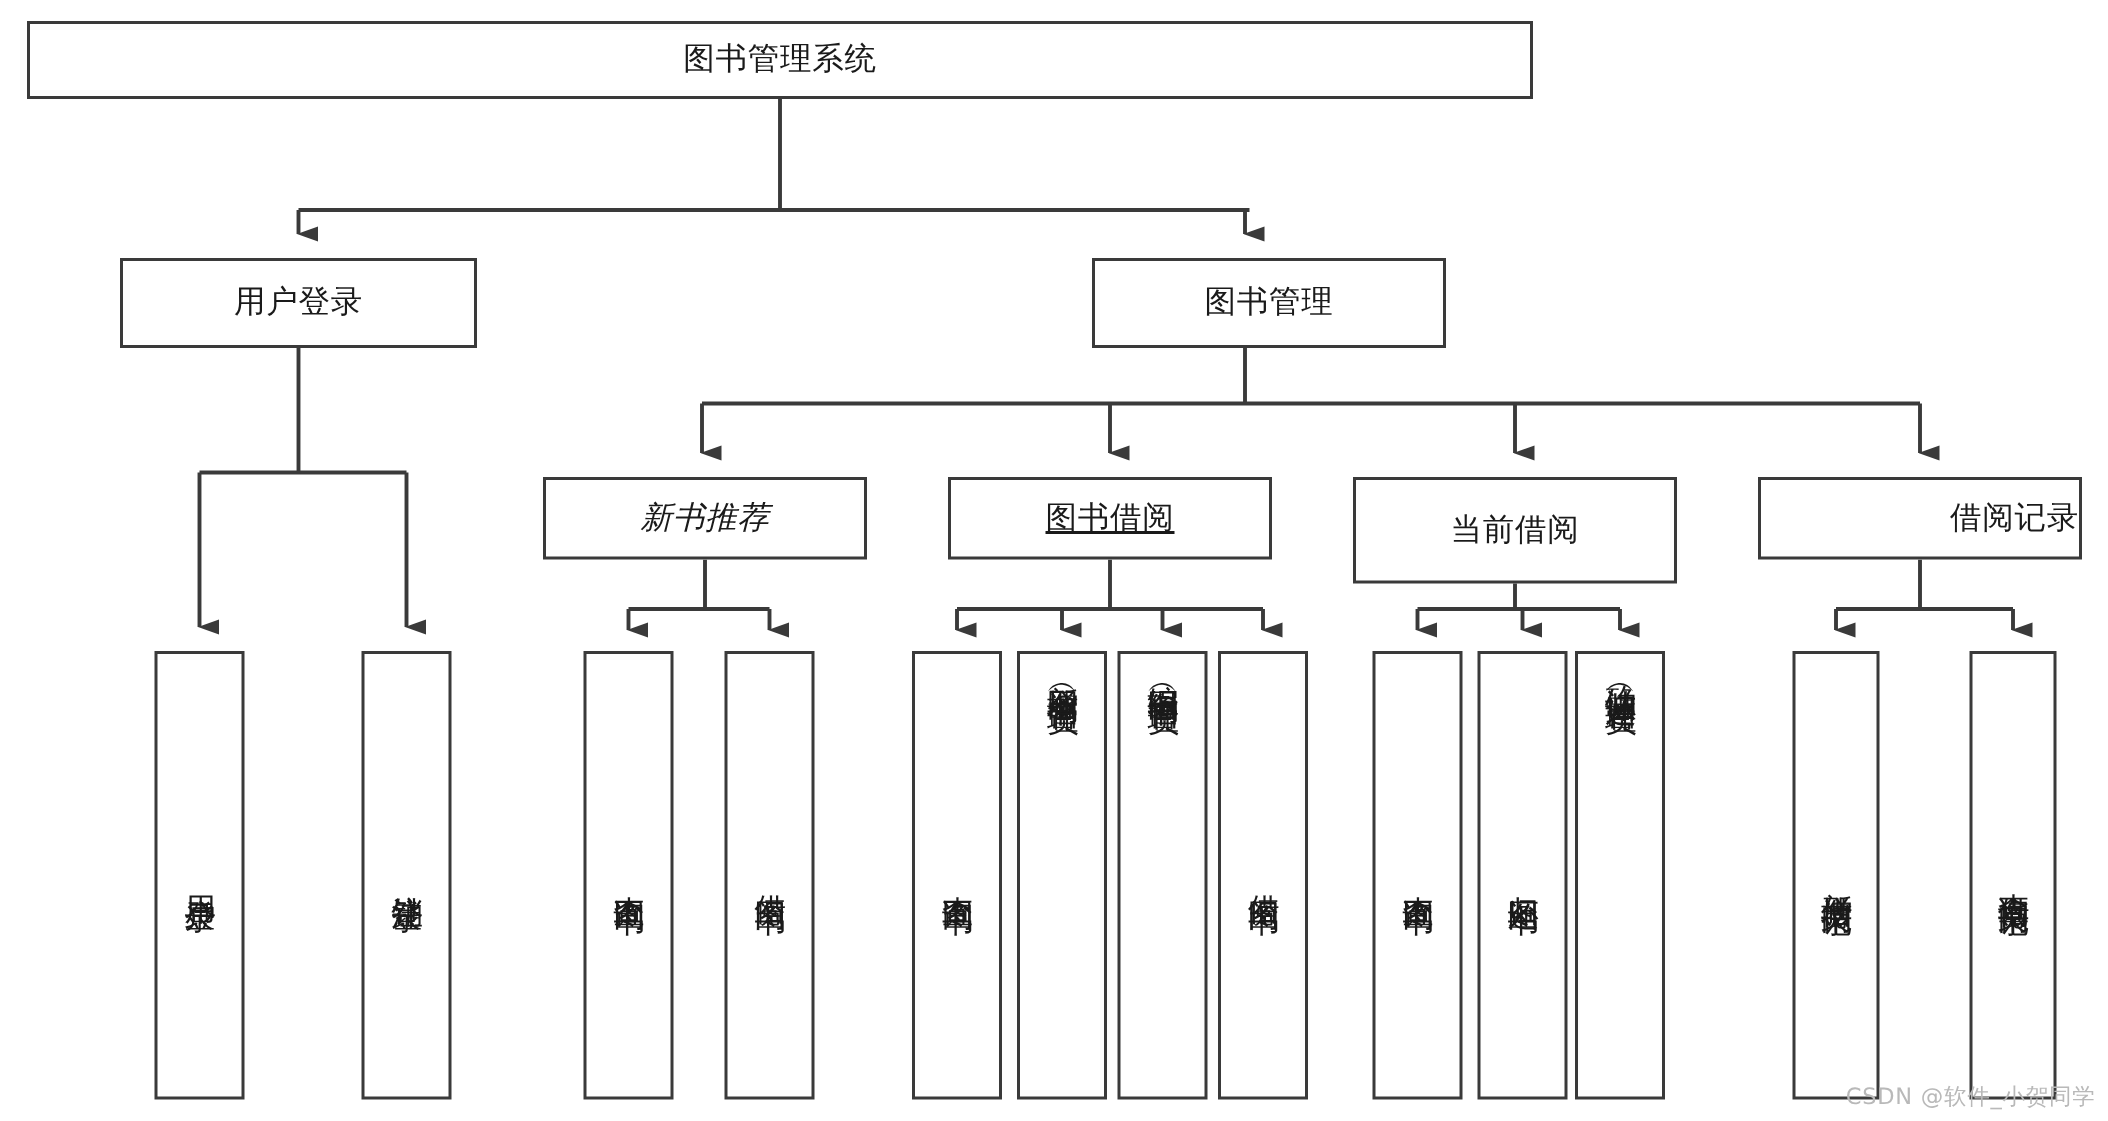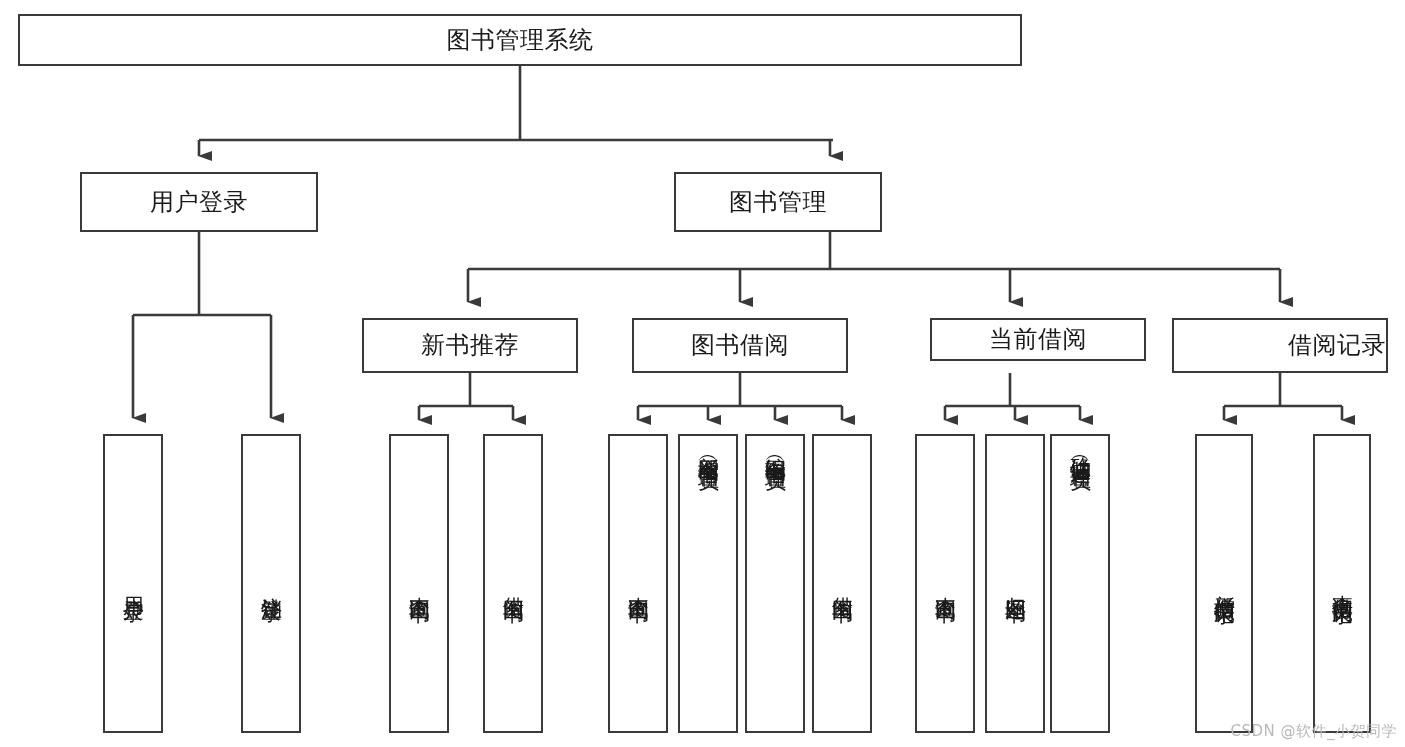--- a/index.html
+++ b/index.html
@@ -31,21 +31,21 @@
     position: absolute;
     box-sizing: border-box;
     background: #ffffff;
     border: 2px solid #3a3a3a;
     display: flex;
     align-items: center;
     justify-content: center;
     color: #1a1a1a;
   }
   .node-h .node-label {
-    font-size: 24px;
+    font-size: 21px;
     line-height: 1.1;
     letter-spacing: 0.5px;
     white-space: nowrap;
   }
   .node-v {
     align-items: flex-start;
     justify-content: center;
     padding-top: 4px;
   }
   .node-v .node-label {
@@ -138,33 +138,33 @@
   </svg>
 
   <div class="node node-h" style="left:18px; top:14px; width:1004px; height:52px;">
     <span class="node-label">图书管理系统</span>
   </div>
 
   <div class="node node-h" style="left:80px; top:172px; width:238px; height:60px;">
     <span class="node-label">用户登录</span>
   </div>
 
-  <div class="node node-h" style="left:674px; top:172px; width:208px; height:60px;">
+  <div class="node node-h" style="left:728px; top:172px; width:236px; height:60px;">
     <span class="node-label">图书管理</span>
   </div>
 
-  <div class="node node-h" style="left:362px; top:318px; width:216px; height:55px;">
+  <div class="node node-h" style="left:362px; top:318px; width:216px; height:55px;font-style:italic;">
     <span class="node-label">新书推荐</span>
   </div>
 
-  <div class="node node-h" style="left:632px; top:318px; width:216px; height:55px;">
+  <div class="node node-h" style="left:632px; top:318px; width:216px; height:55px;text-decoration:underline;">
     <span class="node-label">图书借阅</span>
   </div>
 
-  <div class="node node-h" style="left:902px; top:318px; width:216px; height:43px;margin-left:28px;">
+  <div class="node node-h" style="left:902px; top:318px; width:216px; height:71px;">
     <span class="node-label">当前借阅</span>
   </div>
 
   <div class="node node-h" style="left:1172px; top:318px; width:216px; height:55px;justify-content:flex-end;">
     <span class="node-label">借阅记录</span>
   </div>
 
   <div class="node node-v center-v" style="left:103px; top:434px; width:60px; height:299px;">
     <span class="node-label">用户登录</span>
   </div>

